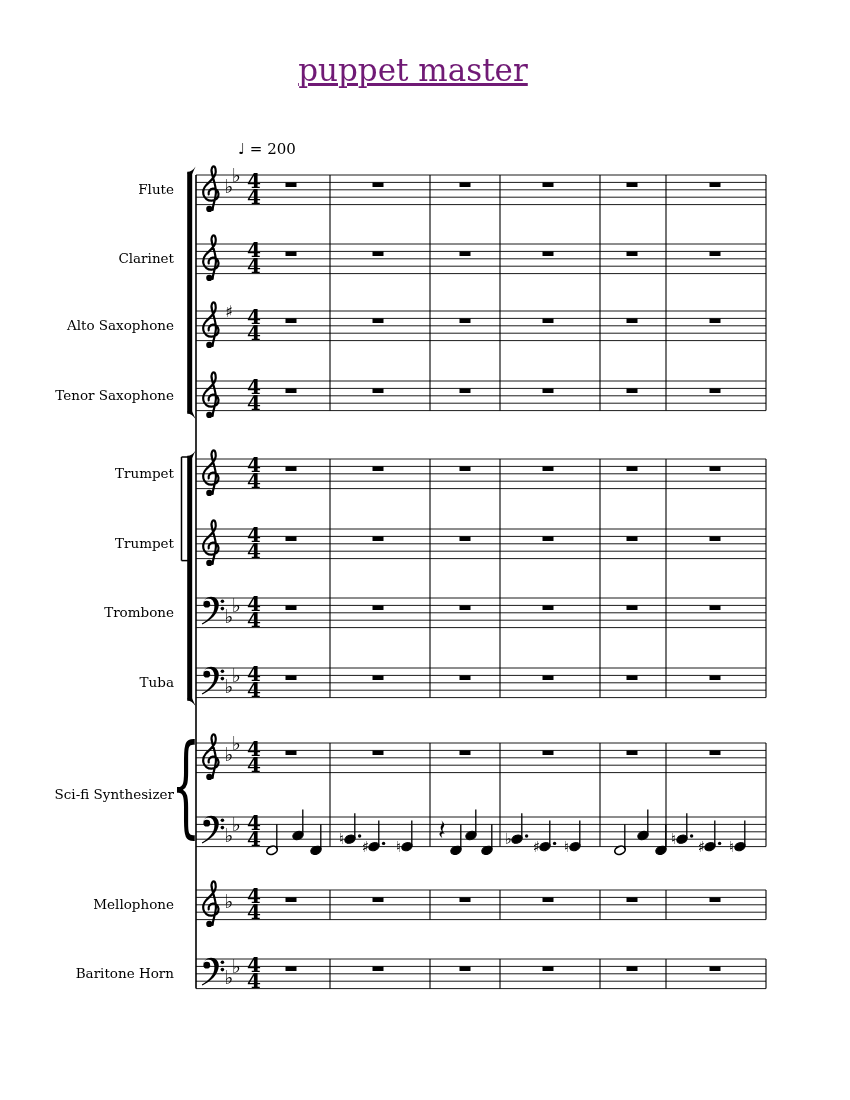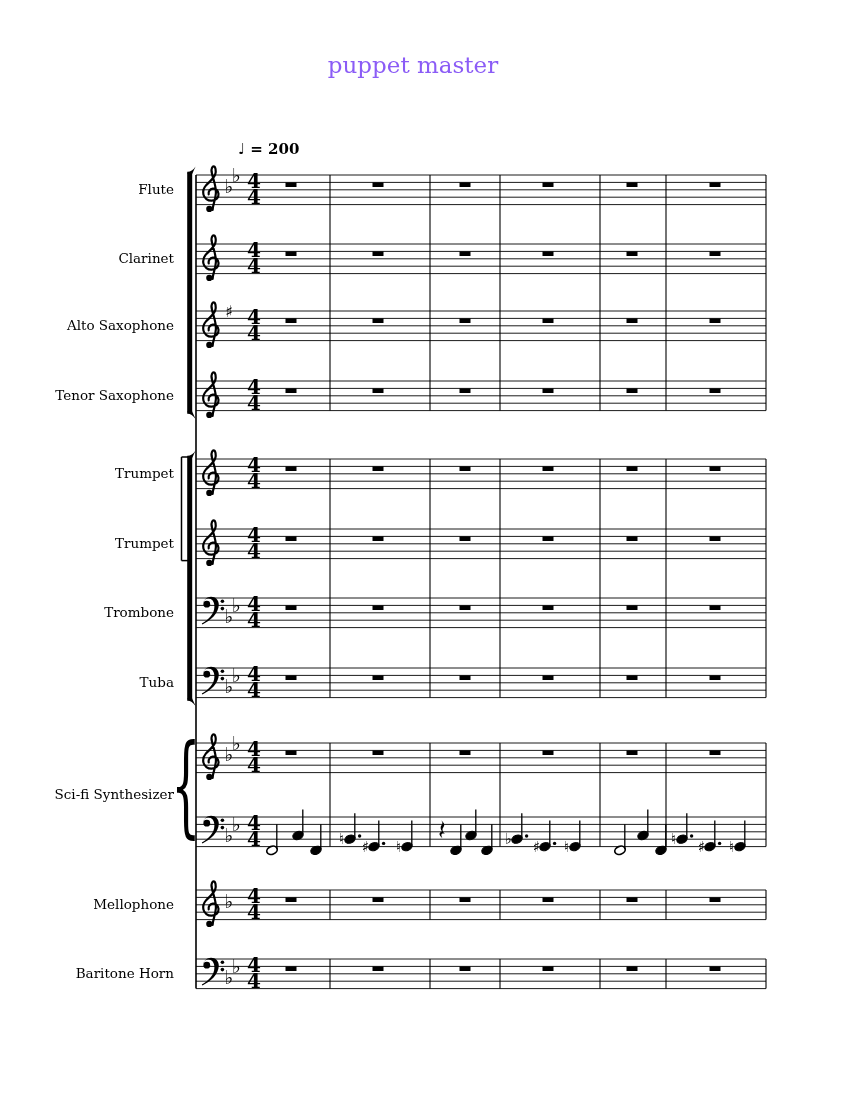--- a/index.html
+++ b/index.html
@@ -1,19 +1,19 @@
 <!DOCTYPE html>
 <html><head>
 <meta charset="utf-8">
 <style>
   html,body{margin:0;padding:0;background:#fff;}
   body{width:850px;height:1100px;position:relative;font-family:"DejaVu Serif",serif;color:#000;}
   .title{position:absolute;left:0;top:52px;width:826px;text-align:center;
-         font-size:23px;font-family:"DejaVu Serif",serif;color:#8b5cf6;}
-  .tempo{position:absolute;left:238px;top:140px;font-size:15px;font-weight:bold;
+         font-size:31px;font-family:"DejaVu Serif",serif;color:#701a75;text-decoration:underline;}
+  .tempo{position:absolute;left:238px;top:140px;font-size:15px;font-weight:normal;
          font-family:"DejaVu Serif",serif;}
   .tempo .qnote{font-family:"DejaVu Sans",sans-serif;font-size:15px;}
   #score-wrap{position:absolute;left:0;top:0;width:850px;height:1100px;}
   svg text{user-select:none;}
 </style>
 </head>
 <body>
 
 <div class="title">puppet master</div>
 <div class="tempo"><span class="qnote">♩</span> <span>= 200</span></div>

